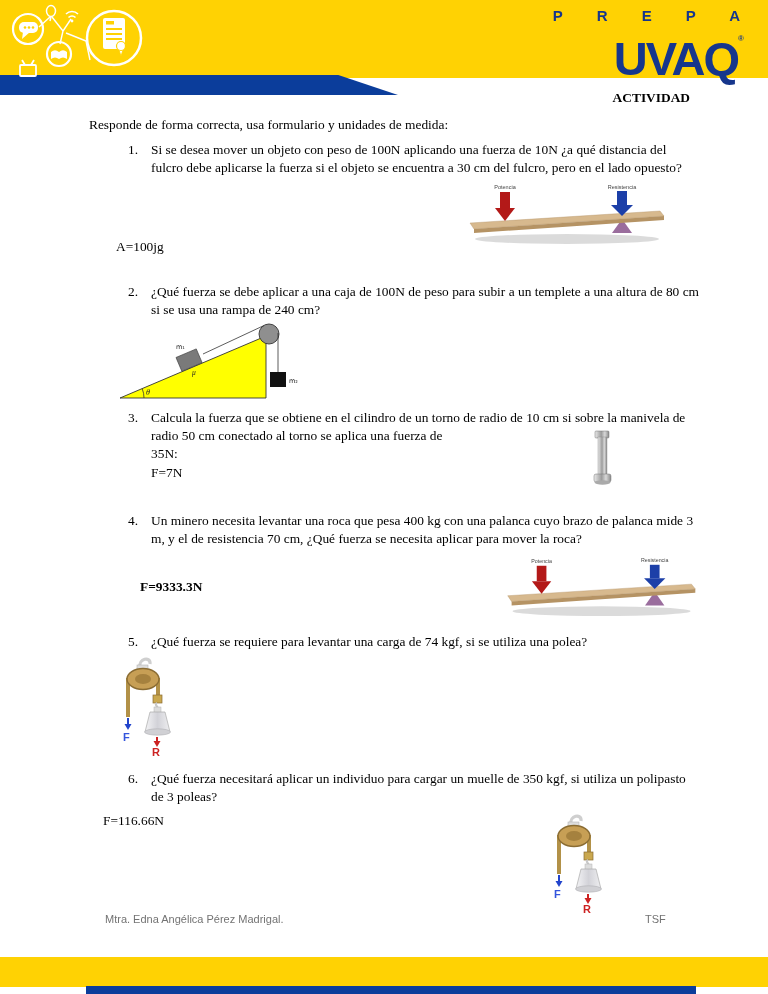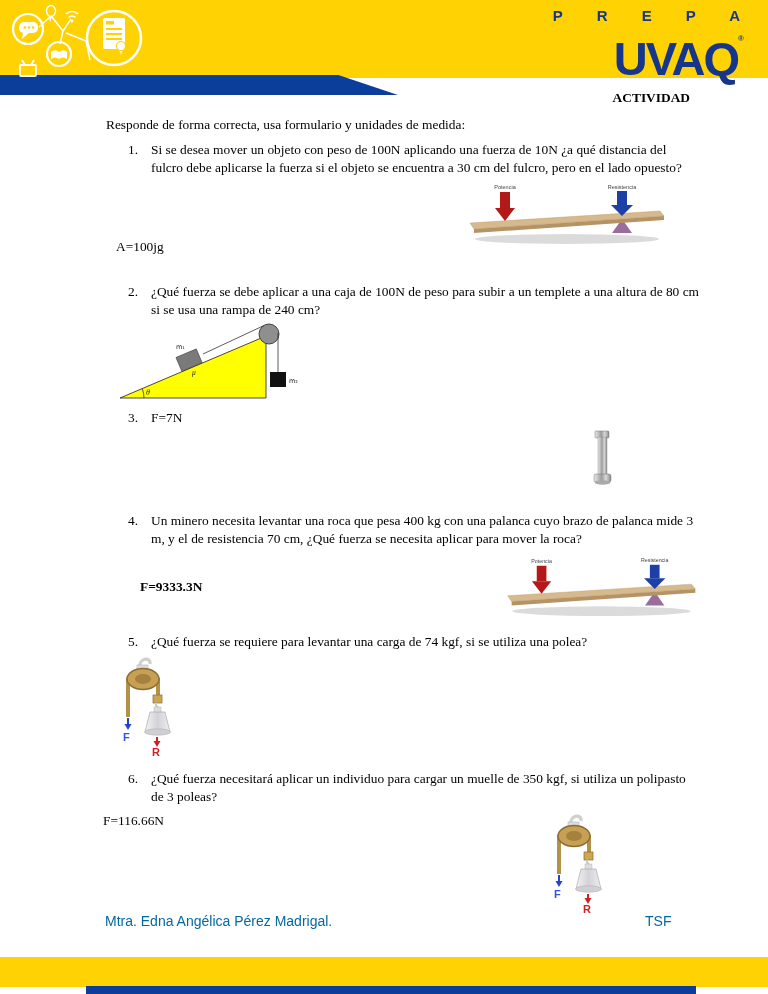--- a/index.html
+++ b/index.html
@@ -12,33 +12,33 @@
               clip-path:polygon(0 0,85% 0,100% 100%,0 100%);}
   .hdr-icons{position:absolute;top:2px;left:6px;}
   .logo{position:absolute;top:8px;right:24px;text-align:right;color:#16368C;
         font-family:"Liberation Sans",sans-serif;line-height:1;}
   .logo-top{font-size:15px;font-weight:bold;letter-spacing:15px;margin-right:-11px;}
   .logo-name{font-size:47px;font-weight:bold;letter-spacing:-2px;margin-top:12px;position:relative;}
   .logo-reg{font-size:8px;vertical-align:top;letter-spacing:0;}
 
   
   .title{position:absolute;top:90px;left:0;width:690px;text-align:right;font-weight:bold;}
-  .intro{position:absolute;top:117px;left:106px;}
+  .intro{position:absolute;top:117px;left:89px;}
   .q{position:absolute;display:flex;line-height:18.2px;}
   .q-num{width:23px;flex:none;}
   .q-body{width:550px;}
   .ansline{position:absolute;line-height:18.2px;}
 
   
   .fig{position:absolute;}
   .flabel{font-family:"Liberation Sans",sans-serif;}
 
   
   .foot{position:absolute;top:913px;font-family:"Liberation Sans",sans-serif;
-        font-size:14px;color:#0369a1;}
+        font-size:11px;color:#737373;}
   .foot-author{left:105px;}
   .foot-code{left:645px;}
   .ftr-yellow{position:absolute;top:957px;left:0;width:768px;height:30px;background:#FFD203;}
   .ftr-blue{position:absolute;top:986px;left:86px;width:610px;height:8px;background:#0B3D9B;}
 </style>
 </head>
 <body>
 
 <div class="page">
 
@@ -107,20 +107,22 @@
   <div class="ansline" style="top:238px;left:116px;">A=100jg</div>
 
   <div class="q" style="top:283px;left:128px;">
     <span class="q-num">2.</span>
     <div class="q-body">¿Qué fuerza se debe aplicar a una caja de 100N de peso para subir a un templete a una altura de 80 cm si se usa una rampa de 240 cm?</div>
   </div>
 
   <div class="q" style="top:409px;left:128px;">
     <span class="q-num">3.</span>
     <div>
+      <div class="q-body">Calcula la fuerza que se obtiene en el cilindro de un torno de radio de 10 cm si sobre la manivela de radio 50 cm conectado al torno se aplica una fuerza de</div>
+      <div>35N:</div>
       <div>F=7N</div>
     </div>
   </div>
 
   <div class="q" style="top:512px;left:128px;">
     <span class="q-num">4.</span>
     <div class="q-body">Un minero necesita levantar una roca que pesa 400 kg con una palanca cuyo brazo de palanca mide 3 m, y el de resistencia 70 cm, ¿Qué fuerza se necesita aplicar para mover la roca?</div>
   </div>
   <div class="ansline" style="top:578px;left:140px;font-weight:bold;">F=9333.3N</div>
 

